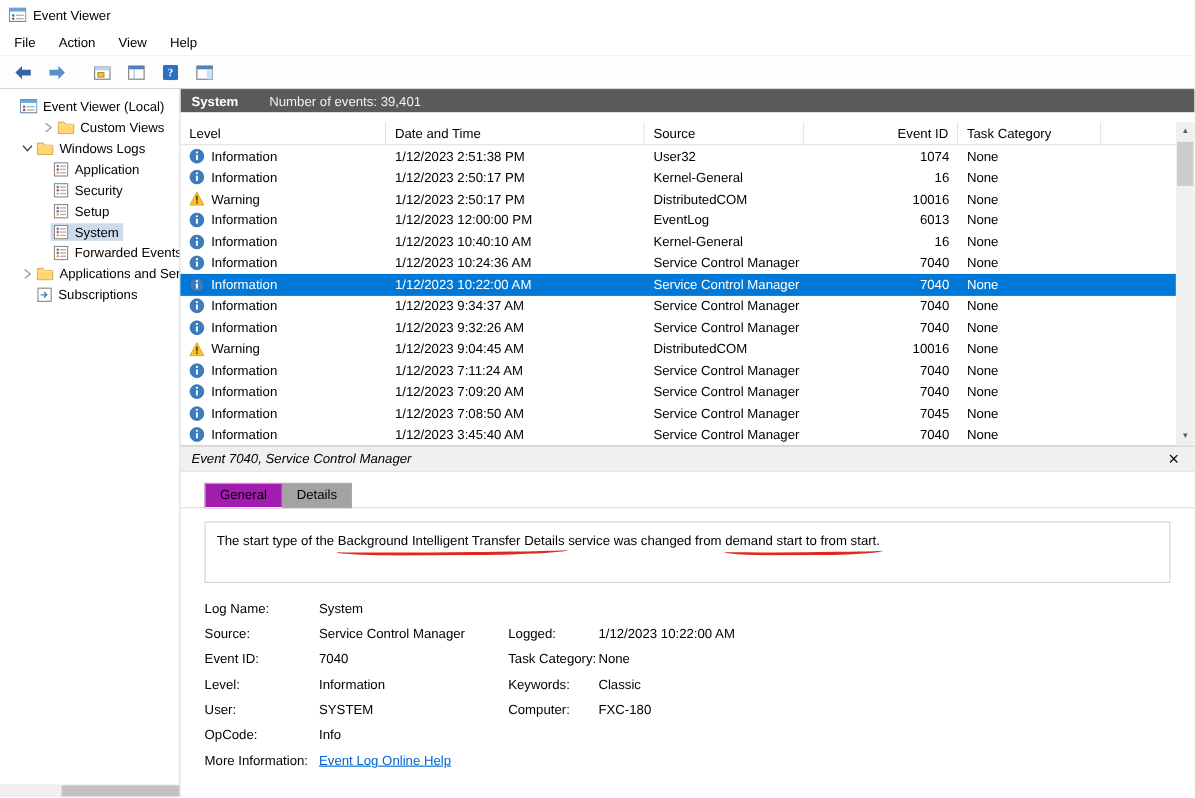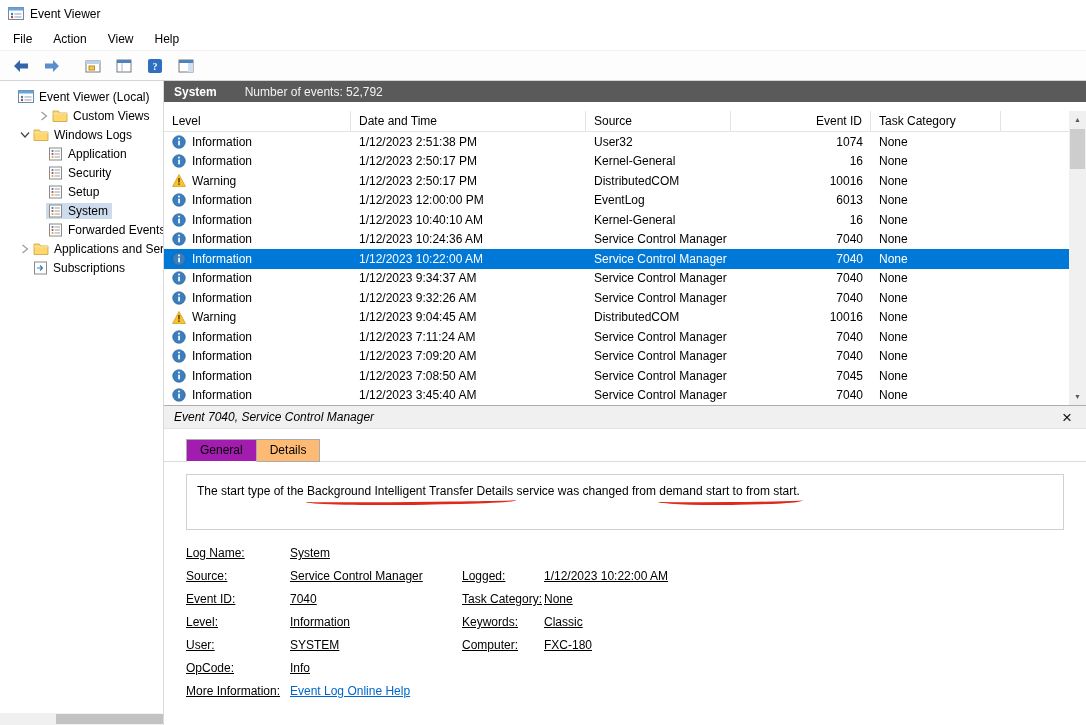--- a/index.html
+++ b/index.html
@@ -60,32 +60,32 @@
   .varrow.down { bottom: 0; } .varrow.down::before { content: "\25BC"; }
   .vthumb { position: absolute; top: 18px; height: 40px; left: 1px; right: 1px; background: #cdcdcd; }
 
   
   .details { flex: 1; display: flex; flex-direction: column; border-top: 1px solid #adadad; background: #fff; min-height: 0; }
   .details-header { height: 23px; flex: none; background: #f0f0f0; border-bottom: 1px solid #e3e3e3; display: flex; align-items: center; padding: 0 12px 0 10px; }
   .details-title { flex: 1; font-style: italic; }
   .close-btn { font-size: 15px; line-height: 1; color: #111; cursor: default; padding: 0 2px; }
   .close-btn .x::before { content: "\00D7"; font-size: 17px; }
   .tabs { display: flex; padding: 10px 14px 0 22px; border-bottom: 1px solid #dcdcdc; flex: none; }
-  .tab { padding: 3px 13px 4px 13px; border: 1px solid #ababab; background: #fdba74; margin-bottom: -1px; cursor: default; }
+  .tab { padding: 3px 13px 4px 13px; border: 1px solid #ababab; background: #a3a3a3; margin-bottom: -1px; cursor: default; }
   .tab + .tab { border-left: none; }
   .tab.active { background: #a21caf; border-bottom-color: #fff; }
   .tabpage { flex: 1; min-height: 0; }
   .message-box { margin: 12px 22px 0 22px; border: 1px solid #d0d0d0; min-height: 56px; padding: 8px 10px 26px 10px; line-height: 17px; }
   .red-underline { position: relative; }
   .red-underline::after {
     content: ""; position: absolute; left: -1px; right: -3px; bottom: -7px; height: 5px;
     border-bottom: 3px solid var(--annotation); border-radius: 50%;
     transform: rotate(-0.5deg);
   }
-  .fields { margin: 16px 22px 0 22px; display: grid; grid-template-columns: 104px 172px 82px auto; row-gap: 9px; align-items: start; text-decoration: underline; }
+  .fields { margin: 16px 22px 0 22px; display: grid; grid-template-columns: 104px 172px 82px auto; row-gap: 9px; align-items: start; }
   .fields span { white-space: nowrap; }
   .link { color: var(--link); text-decoration: underline; cursor: pointer; }
 </style>
 </head>
 <body style="--sel: #0078d7; --tree-sel: #cddcec; --panel-bar: #5a5a5a; --link: #0066cc; --annotation: #e0291b;">
 
 <div class="window">
 
   <div class="titlebar">
     <span class="app-icon">
@@ -328,21 +328,21 @@
         </div>
       <div class="hscroll">
         <div class="hthumb"></div>
       </div>
     </div>
 
     <div class="main">
 
       <div class="panel-header">
         <span class="panel-title">System</span>
-        <span class="panel-count">Number of events: 52,792</span>
+        <span class="panel-count">Number of events: 39,401</span>
       </div>
 
       <div class="table">
         <div class="thead">
             <div class="th">
               <span>Level</span>
             </div>
             <div class="th">
               <span>Date and Time</span>
             </div>

